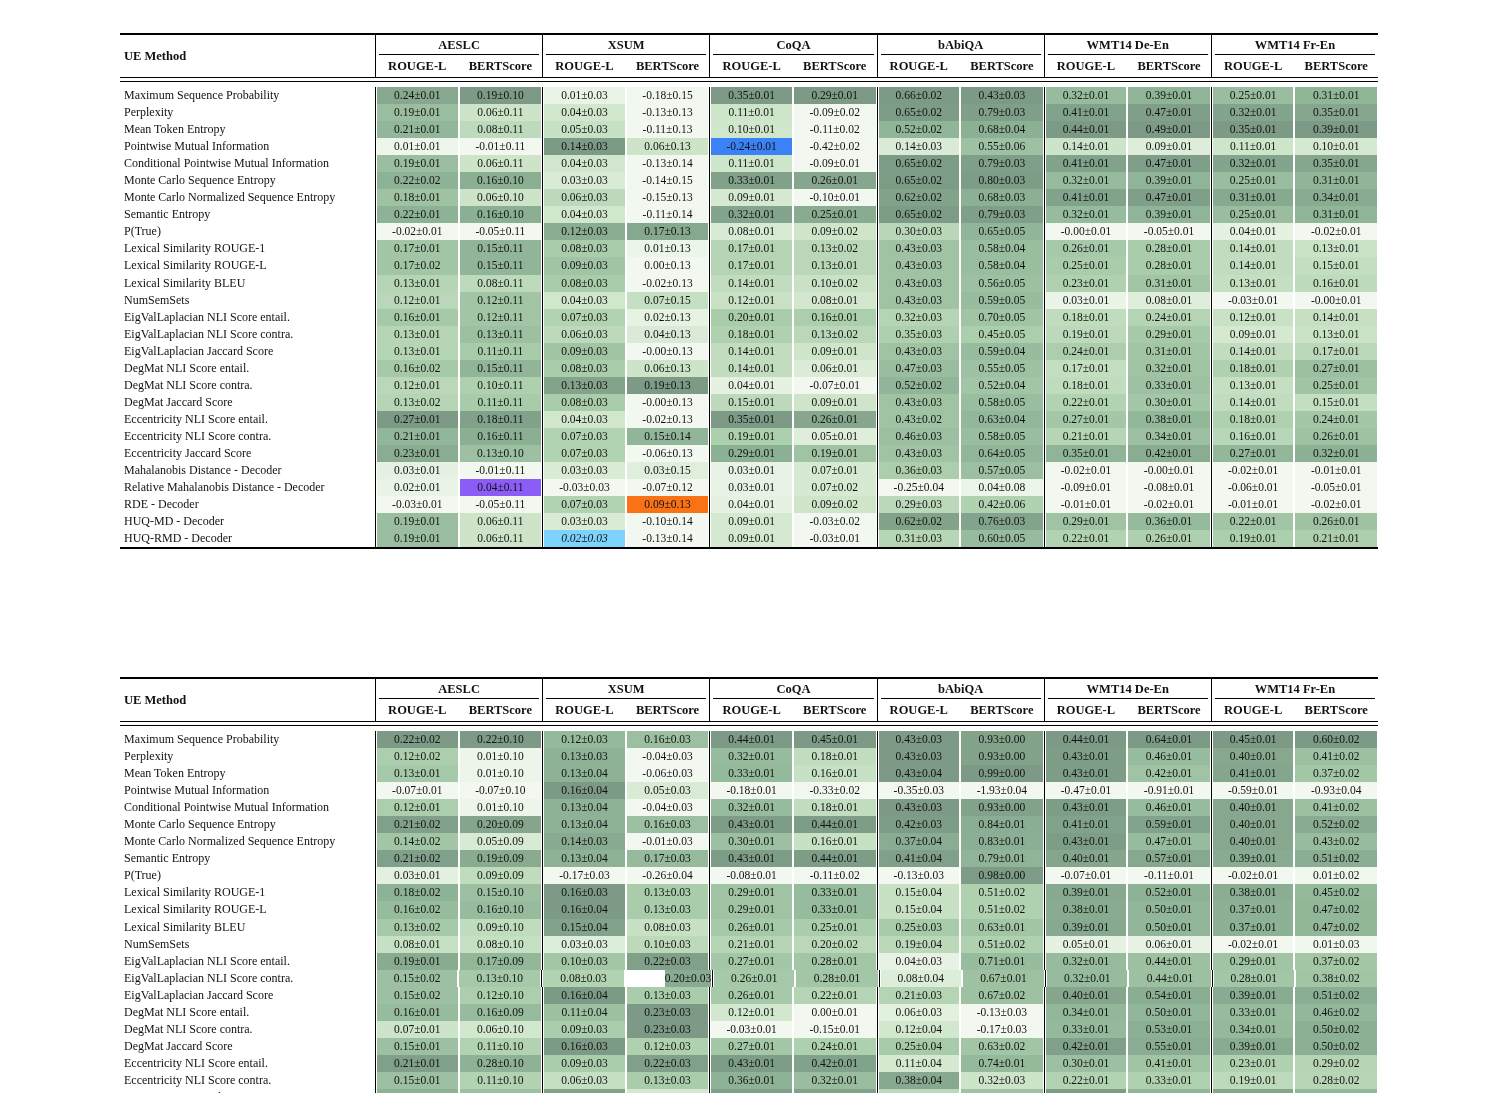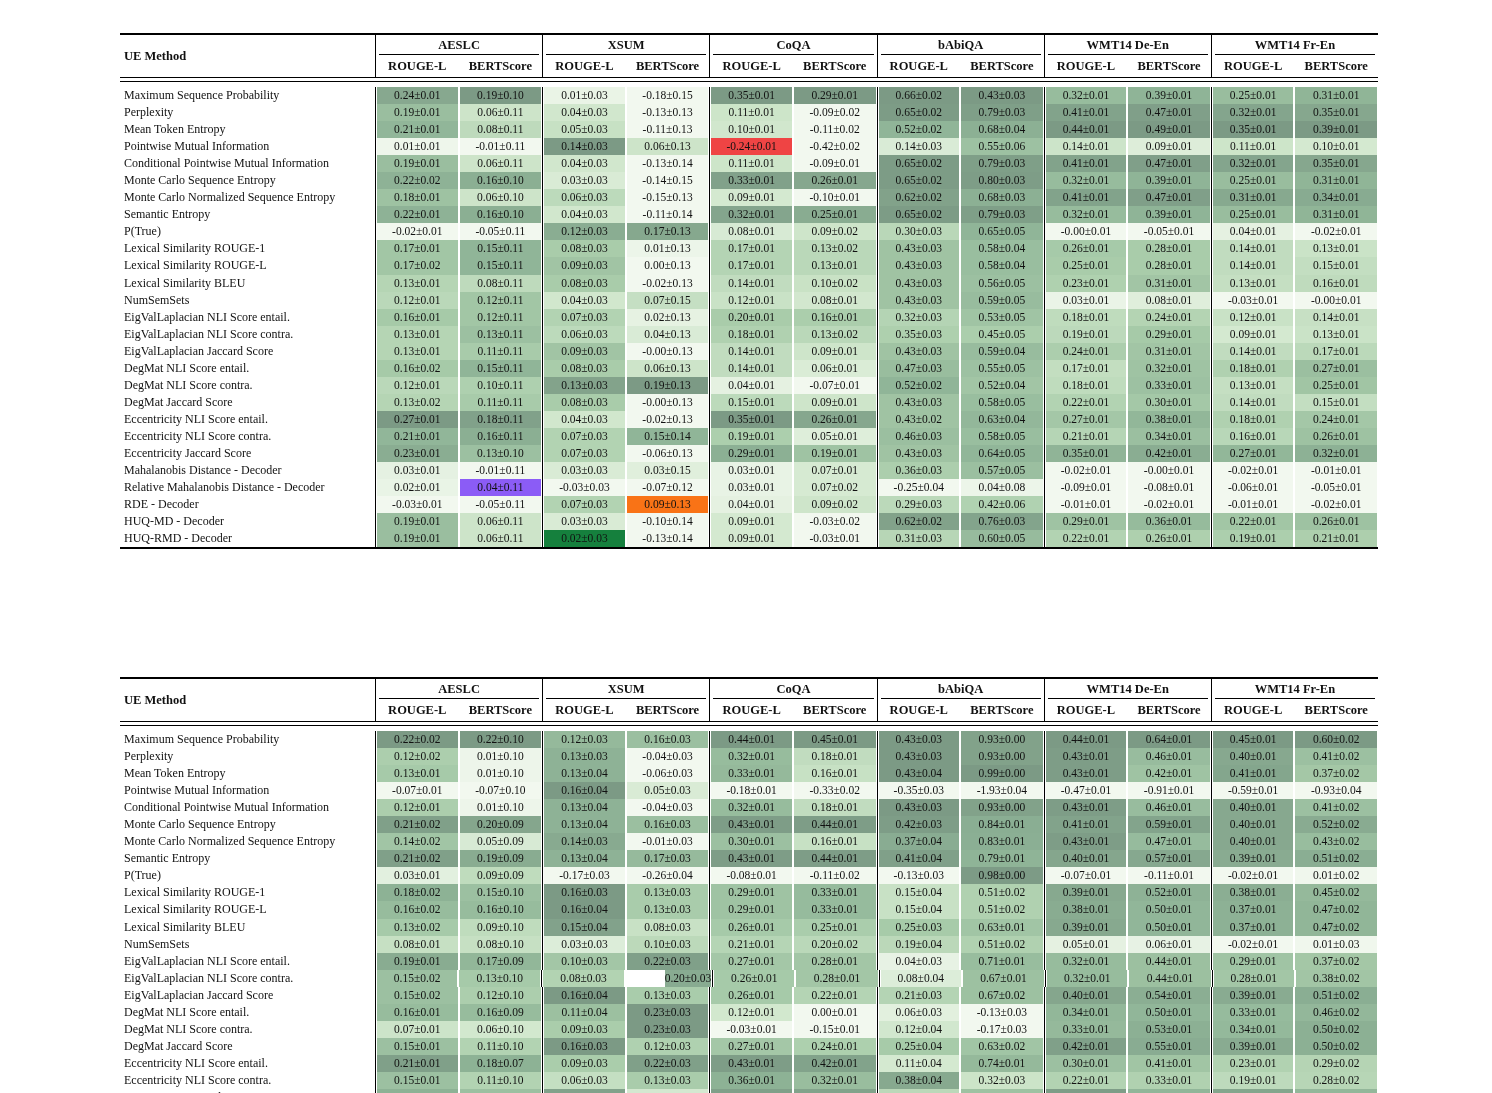--- a/index.html
+++ b/index.html
@@ -189,21 +189,21 @@
         <div class="cell">
           <div class="fill" style="background: rgb(242, 248, 239);">-0.01±0.11</div>
         </div>
         <div class="cell gs">
           <div class="fill" style="background: rgb(124, 154, 133);">0.14±0.03</div>
         </div>
         <div class="cell">
           <div class="fill" style="background: rgb(205, 228, 201);">0.06±0.13</div>
         </div>
         <div class="cell gs">
-          <div class="fill" style="background: #ef4444;">-0.24±0.01</div>
+          <div class="fill" style="background: #3b82f6;">-0.24±0.01</div>
         </div>
         <div class="cell">
           <div class="fill" style="background: rgb(242, 248, 239);">-0.42±0.02</div>
         </div>
         <div class="cell gs">
           <div class="fill" style="background: rgb(217, 235, 214);">0.14±0.03</div>
         </div>
         <div class="cell">
           <div class="fill" style="background: rgb(157, 193, 162);">0.55±0.06</div>
         </div>
@@ -588,21 +588,21 @@
         <div class="cell gs">
           <div class="fill" style="background: rgb(169, 204, 170);">0.20±0.01</div>
         </div>
         <div class="cell">
           <div class="fill" style="background: rgb(171, 206, 172);">0.16±0.01</div>
         </div>
         <div class="cell gs">
           <div class="fill" style="background: rgb(180, 212, 180);">0.32±0.03</div>
         </div>
         <div class="cell">
-          <div class="fill" style="background: rgb(160, 196, 164);">0.53±0.05</div>
+          <div class="fill" style="background: rgb(160, 196, 164);">0.70±0.05</div>
         </div>
         <div class="cell gs">
           <div class="fill" style="background: rgb(191, 220, 189);">0.18±0.01</div>
         </div>
         <div class="cell">
           <div class="fill" style="background: rgb(180, 212, 179);">0.24±0.01</div>
         </div>
         <div class="cell gs">
           <div class="fill" style="background: rgb(201, 226, 198);">0.12±0.01</div>
         </div>
@@ -1080,21 +1080,21 @@
       </div>
       <div class="brow">
         <div class="rlabel">HUQ-RMD - Decoder</div>
         <div class="cell gs">
           <div class="fill" style="background: rgb(154, 190, 159);">0.19±0.01</div>
         </div>
         <div class="cell">
           <div class="fill" style="background: rgb(205, 228, 201);">0.06±0.11</div>
         </div>
         <div class="cell gs">
-          <div class="fill" style="background: #15803d;">0.02±0.03</div>
+          <div class="fill" style="background: #7dd3fc; font-style: italic;">0.02±0.03</div>
         </div>
         <div class="cell">
           <div class="fill" style="background: rgb(242, 248, 239);">-0.13±0.14</div>
         </div>
         <div class="cell gs">
           <div class="fill" style="background: rgb(212, 233, 208);">0.09±0.01</div>
         </div>
         <div class="cell">
           <div class="fill" style="background: rgb(242, 248, 239);">-0.03±0.01</div>
         </div>
@@ -1897,21 +1897,21 @@
         <div class="cell">
           <div class="fill" style="background: rgb(140, 176, 148);">0.50±0.02</div>
         </div>
       </div>
       <div class="brow">
         <div class="rlabel">Eccentricity NLI Score entail.</div>
         <div class="cell gs">
           <div class="fill" style="background: rgb(128, 160, 137);">0.21±0.01</div>
         </div>
         <div class="cell">
-          <div class="fill" style="background: rgb(141, 178, 149);">0.18±0.07</div>
+          <div class="fill" style="background: rgb(141, 178, 149);">0.28±0.10</div>
         </div>
         <div class="cell gs">
           <div class="fill" style="background: rgb(170, 205, 171);">0.09±0.03</div>
         </div>
         <div class="cell">
           <div class="fill" style="background: rgb(128, 160, 137);">0.22±0.03</div>
         </div>
         <div class="cell gs">
           <div class="fill" style="background: rgb(126, 157, 135);">0.43±0.01</div>
         </div>

